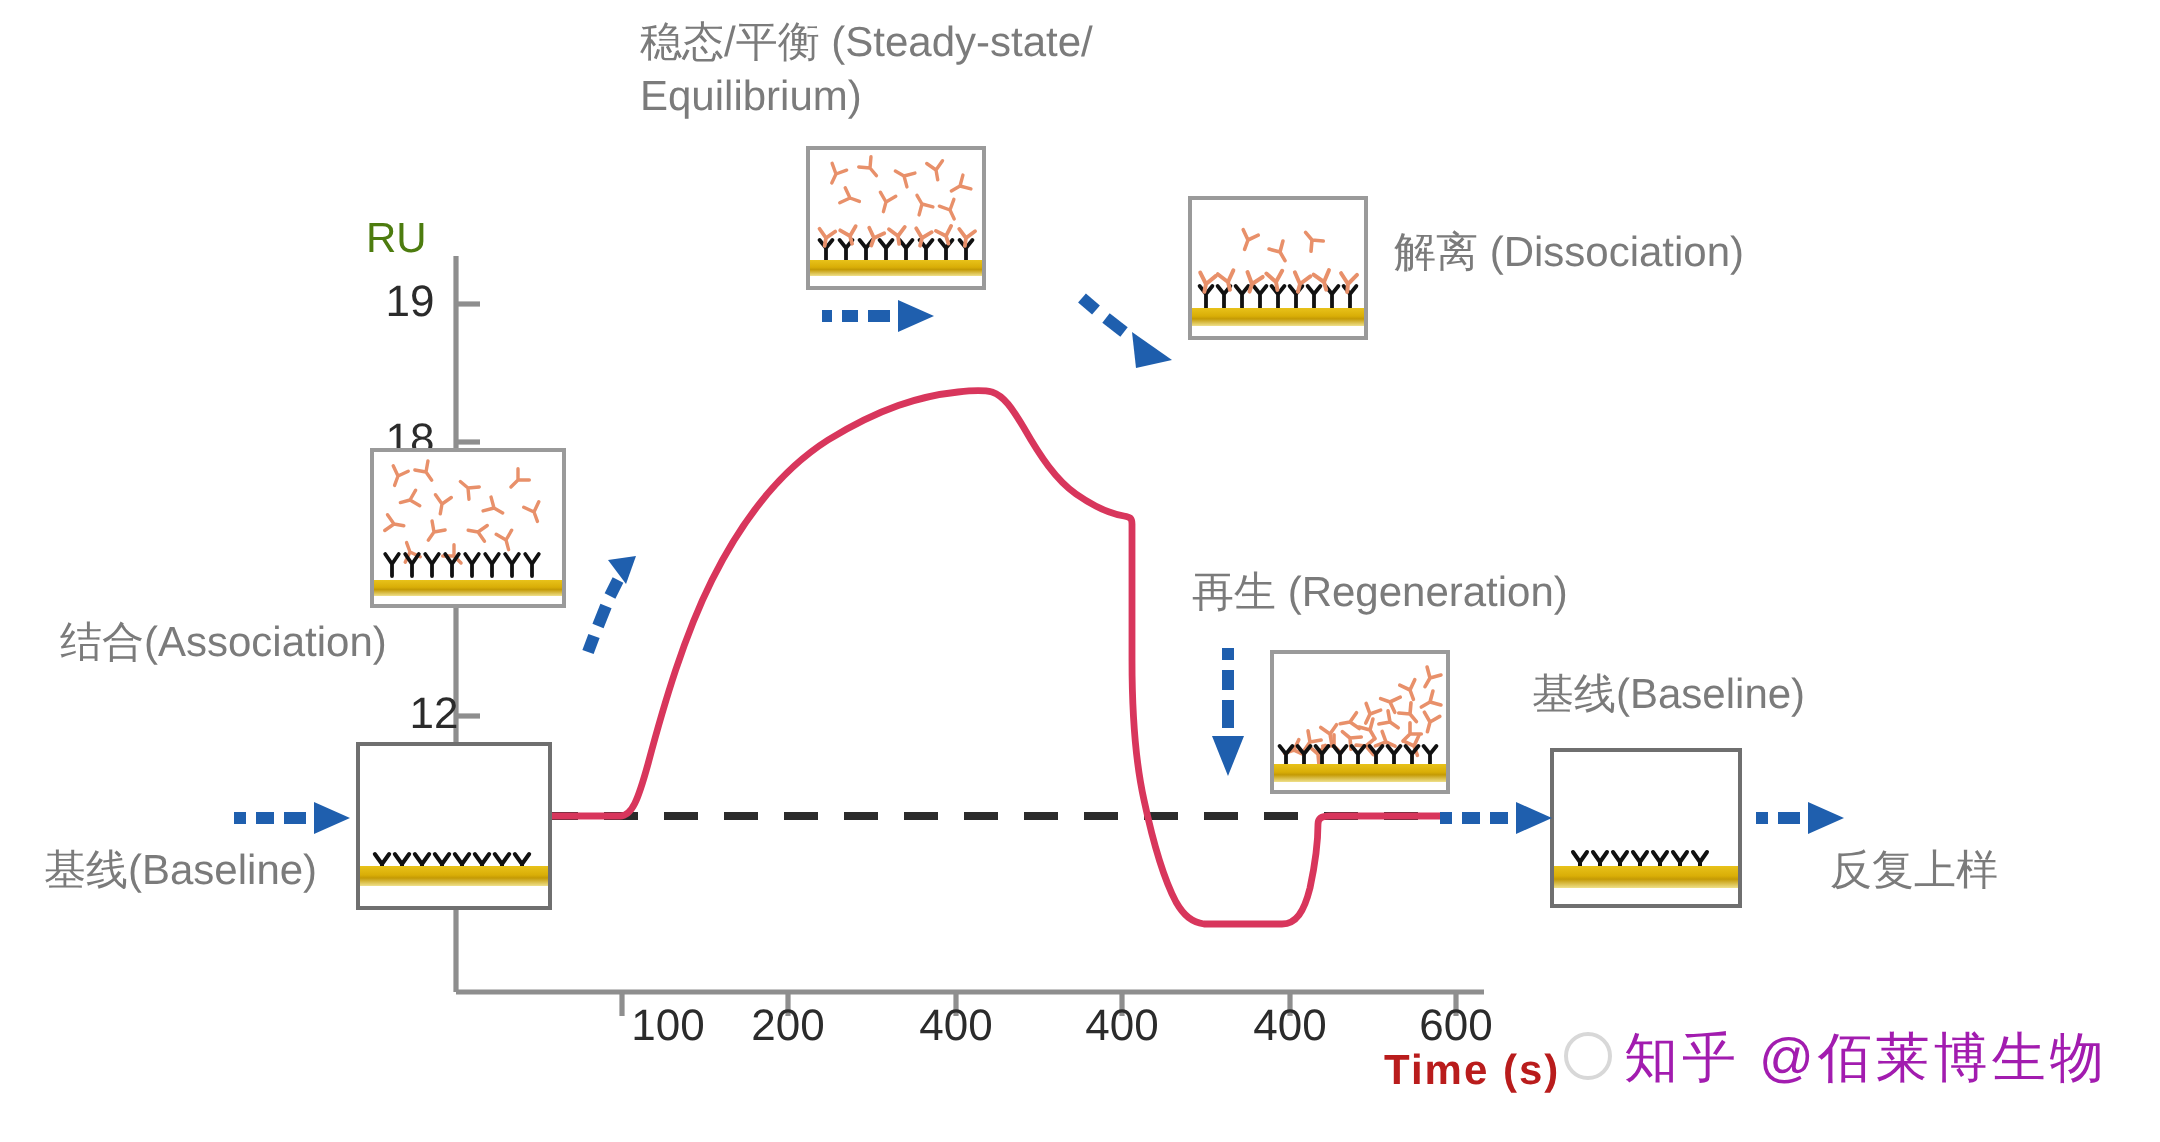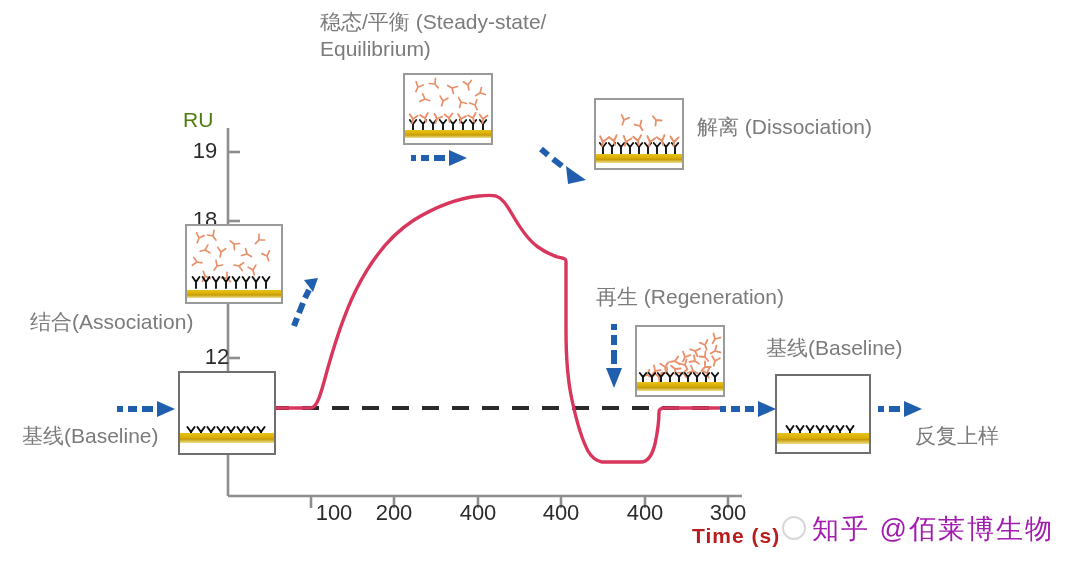--- a/index.html
+++ b/index.html
@@ -109,21 +109,21 @@
   <div class="abs tick-lbl" style="left:188px;top:138px;width:34px;">19</div>
   <div class="abs tick-lbl" style="left:188px;top:207px;width:34px;">18</div>
   <div class="abs tick-lbl" style="left:188px;top:276px;width:34px;">14</div>
   <div class="abs tick-lbl" style="left:188px;top:344px;width:34px;margin-left:12px;">12</div>
 
   <div class="abs tick-lbl" style="left:286px;top:500px;width:50px;margin-left:23px;">100</div>
   <div class="abs tick-lbl" style="left:369px;top:500px;width:50px;">200</div>
   <div class="abs tick-lbl" style="left:453px;top:500px;width:50px;">400</div>
   <div class="abs tick-lbl" style="left:536px;top:500px;width:50px;">400</div>
   <div class="abs tick-lbl" style="left:620px;top:500px;width:50px;">400</div>
-  <div class="abs tick-lbl" style="left:703px;top:500px;width:50px;">300</div>
+  <div class="abs tick-lbl" style="left:703px;top:500px;width:50px;">600</div>
 
   <div class="abs axis-time" style="left:692px;top:524px;">Time (s)</div>
 
   <div class="abs lbl" style="left:320px;top:8px;width:300px;">稳态/平衡 (Steady-state/
 Equilibrium)</div>
 
   <div class="abs lbl" style="left:697px;top:113px;width:230px;">解离 (Dissociation)</div>
 
   <div class="abs lbl" style="left:30px;top:308px;width:230px;">结合(Association)</div>
 

